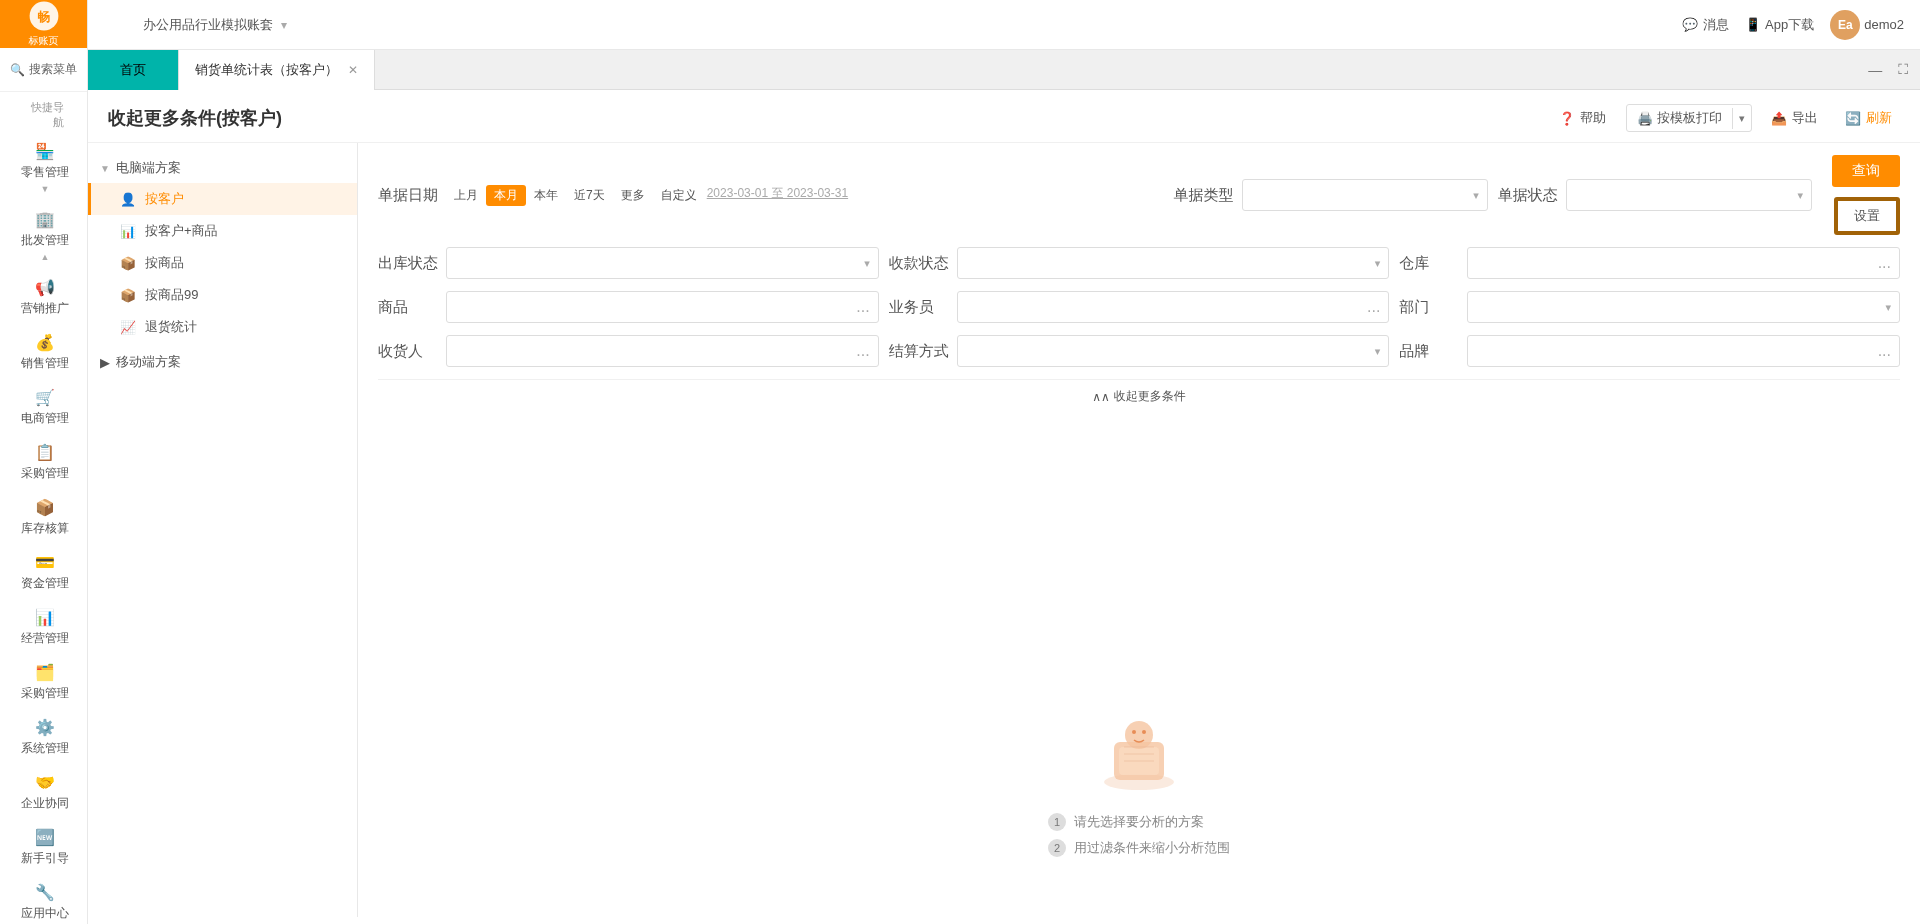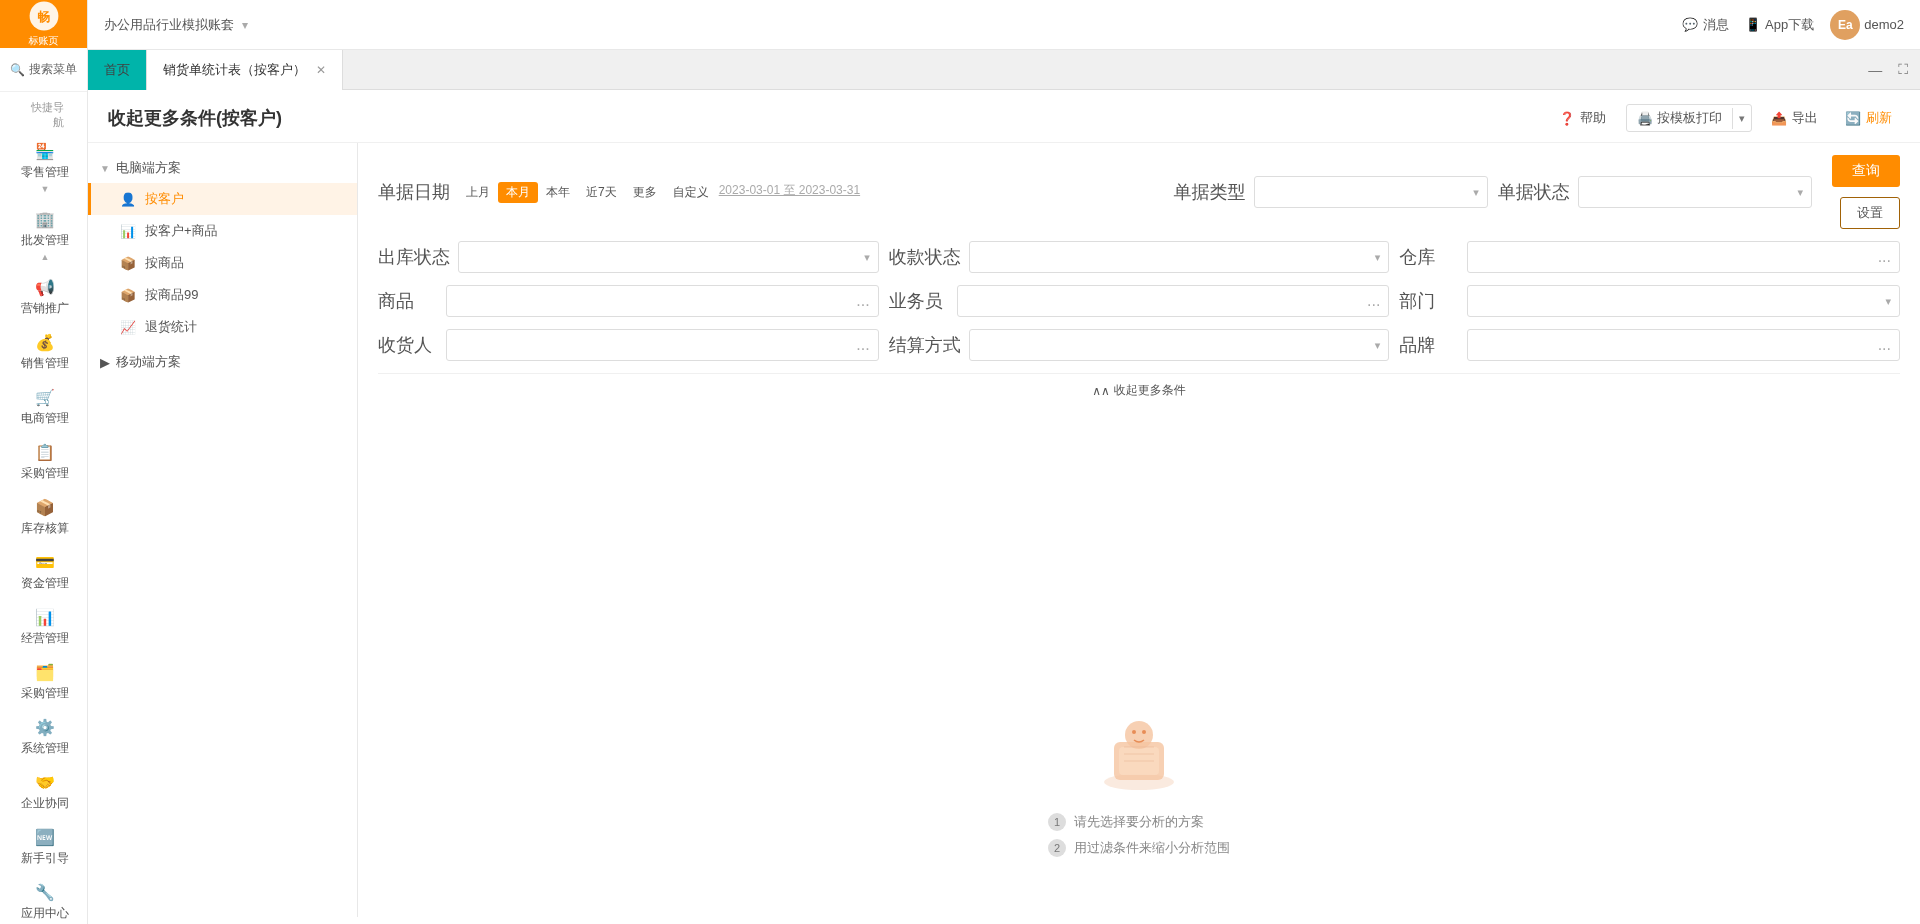--- a/index.html
+++ b/index.html
@@ -18,32 +18,32 @@
     .sidebar-item { padding: 8px 4px; cursor: pointer; text-align: center; font-size: 12px; color: #555; display: flex; flex-direction: column; align-items: center; gap: 3px; border-left: 3px solid transparent; }
     .sidebar-item .si-icon { font-size: 16px; }
     .sidebar-item.expandable { position: relative; }
     .sidebar-item .arrow { font-size: 9px; color: #aaa; }
 
     
     .main-area { flex: 1; display: flex; flex-direction: column; overflow: hidden; }
 
     
     .top-header { height: 50px; background: #fff; display: flex; align-items: center; justify-content: space-between; padding: 0 16px; border-bottom: 1px solid #e8e8e8; flex-shrink: 0; }
-    .header-left { display: flex; align-items: center; gap: 8px; }
+    .header-left { display: flex; align-items: center; gap: 8px; margin-left: 39px; }
     .header-breadcrumb { font-size: 13px; color: #555; }
     .header-dropdown { font-size: 12px; color: #aaa; cursor: pointer; }
     .header-right { display: flex; align-items: center; gap: 16px; }
     .header-btn { display: flex; align-items: center; gap: 4px; font-size: 13px; color: #555; cursor: pointer; }
     .user-avatar { width: 30px; height: 30px; border-radius: 50%; background: #e0a060; display: flex; align-items: center; justify-content: center; color: #fff; font-size: 12px; font-weight: bold; }
 
     
     .tab-bar { height: 40px; background: #f0f0f0; display: flex; align-items: center; padding: 0 0; border-bottom: 1px solid #ddd; flex-shrink: 0; }
     .tab-item { height: 40px; padding: 0 16px; display: flex; align-items: center; gap: 6px; cursor: pointer; font-size: 13px; color: #555; border-right: 1px solid #ddd; background: #f0f0f0; }
     .tab-item.active { background: #fff; color: #333; font-weight: 500; }
-    .tab-item.home { background: #00b4aa; color: #404040; padding: 0 16px; }
+    .tab-item.home { background: #00b4aa; color: #000000; padding: 0 32px; }
     .tab-close { font-size: 12px; color: #999; margin-left: 4px; cursor: pointer; }
     .tab-controls { margin-left: auto; display: flex; align-items: center; padding: 0 8px; gap: 8px; }
     .tab-ctrl-btn { font-size: 14px; color: #777; cursor: pointer; padding: 4px; }
 
     
     .page-content { flex: 1; overflow-y: auto; background: #fff; }
 
     
     .page-title-bar { padding: 14px 20px 10px; display: flex; align-items: center; justify-content: space-between; border-bottom: 1px solid #f0f0f0; }
     .page-title { font-size: 18px; font-weight: 600; color: #333; }
@@ -71,31 +71,31 @@
     .scheme-item { display: flex; align-items: center; gap: 8px; padding: 7px 12px 7px 28px; font-size: 13px; color: #555; cursor: pointer; border-left: 3px solid transparent; }
     .scheme-item.active { background: #fff3e6; border-left-color: #ff8c00; color: #ff8c00; }
     .scheme-item .s-icon { width: 18px; height: 18px; display: flex; align-items: center; justify-content: center; font-size: 13px; }
     .scheme-group2 { margin-top: 4px; }
     .scheme-group2-label { display: flex; align-items: center; gap: 6px; padding: 6px 12px; font-size: 13px; color: #555; cursor: pointer; }
 
     
     .filter-area { flex: 1; padding: 12px 20px; overflow-y: auto; }
     .filter-row { display: flex; align-items: center; margin-bottom: 12px; gap: 10px; }
     .filter-cell { flex: 1; display: flex; align-items: center; gap: 8px; min-width: 0; }
-    .filter-label { font-size: 18px; color: #555; white-space: nowrap; flex-shrink: 0; min-width: 60px; }
+    .filter-label { font-size: 15px; color: #555; white-space: nowrap; flex-shrink: 0; min-width: 60px; }
     .filter-input { flex: 1; height: 32px; border: 1px solid #ddd; border-radius: 3px; padding: 0 8px; font-size: 13px; color: #333; background: #fff; display: flex; align-items: center; justify-content: space-between; cursor: pointer; }
     .date-btn { padding: 2px 8px; font-size: 12px; color: #555; cursor: pointer; border: none; background: none; }
     .date-btn.active { background: #ff8c00; color: #fff; border-radius: 3px; text-align: center; }
     .date-range-text { font-size: 12px; color: #aaa; text-decoration: underline; }
     .filter-select { flex: 1; height: 32px; border: 1px solid #ddd; border-radius: 3px; padding: 0 8px; font-size: 13px; color: #333; background: #fff; display: flex; align-items: center; justify-content: space-between; cursor: pointer; }
     .filter-dots { color: #aaa; cursor: pointer; font-size: 16px; }
     .filter-dropdown-arrow { color: #aaa; font-size: 11px; }
 
     .query-btn { background: #ff8c00; color: #fff; border: none; border-radius: 3px; padding: 7px 20px; font-size: 14px; cursor: pointer; white-space: nowrap; }
-    .set-btn { border: 1px solid #a16207; background: #fff; color: #555; border-radius: 3px; padding: 6px 16px; font-size: 13px; cursor: pointer; white-space: nowrap; margin-top: 6px; text-align: right; }
+    .set-btn { border: 4px solid #a16207; background: #fff; color: #555; border-radius: 3px; padding: 6px 16px; font-size: 13px; cursor: pointer; white-space: nowrap; margin-top: 6px; text-align: right; }
 
     .query-btn-area { display: flex; flex-direction: column; align-items: flex-end; gap: 4px; margin-left: 10px; }
 
     .collapse-more { display: flex; align-items: center; justify-content: center; padding: 8px; cursor: pointer; color: #555; font-size: 12px; gap: 4px; border-top: 1px solid #f0f0f0; margin-top: 4px; }
 
     
     .empty-state { display: flex; flex-direction: column; align-items: center; justify-content: center; padding: 60px 20px; gap: 16px; }
     .empty-icon { width: 100px; height: 100px; }
     .empty-tips { display: flex; flex-direction: column; gap: 8px; }
     .empty-tip { display: flex; align-items: center; gap: 8px; font-size: 13px; color: #888; }

